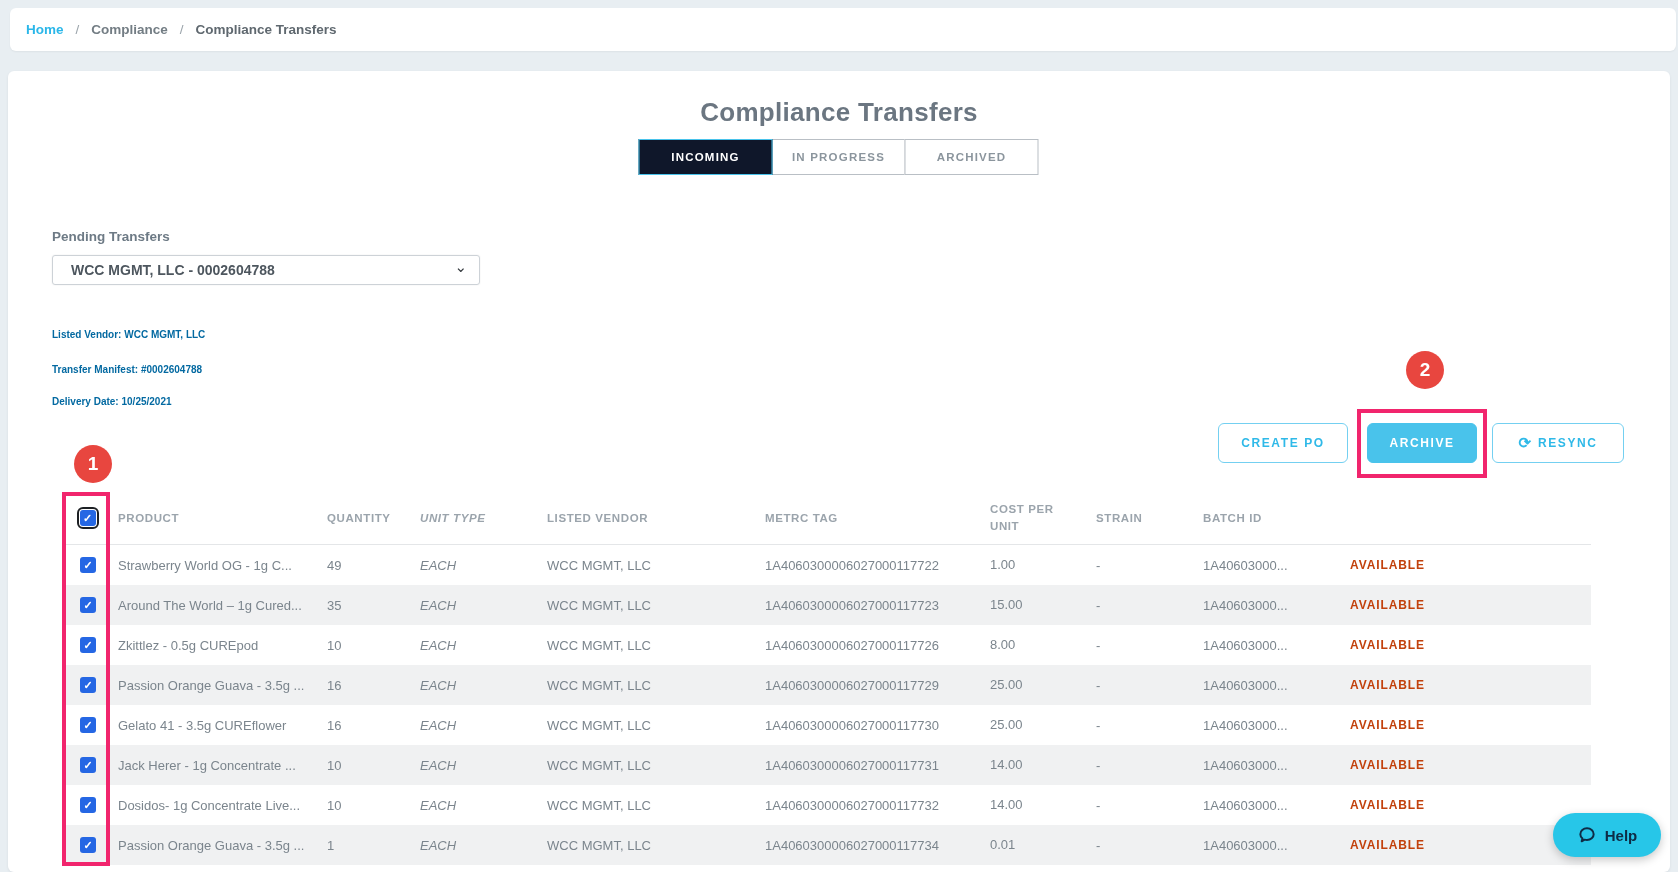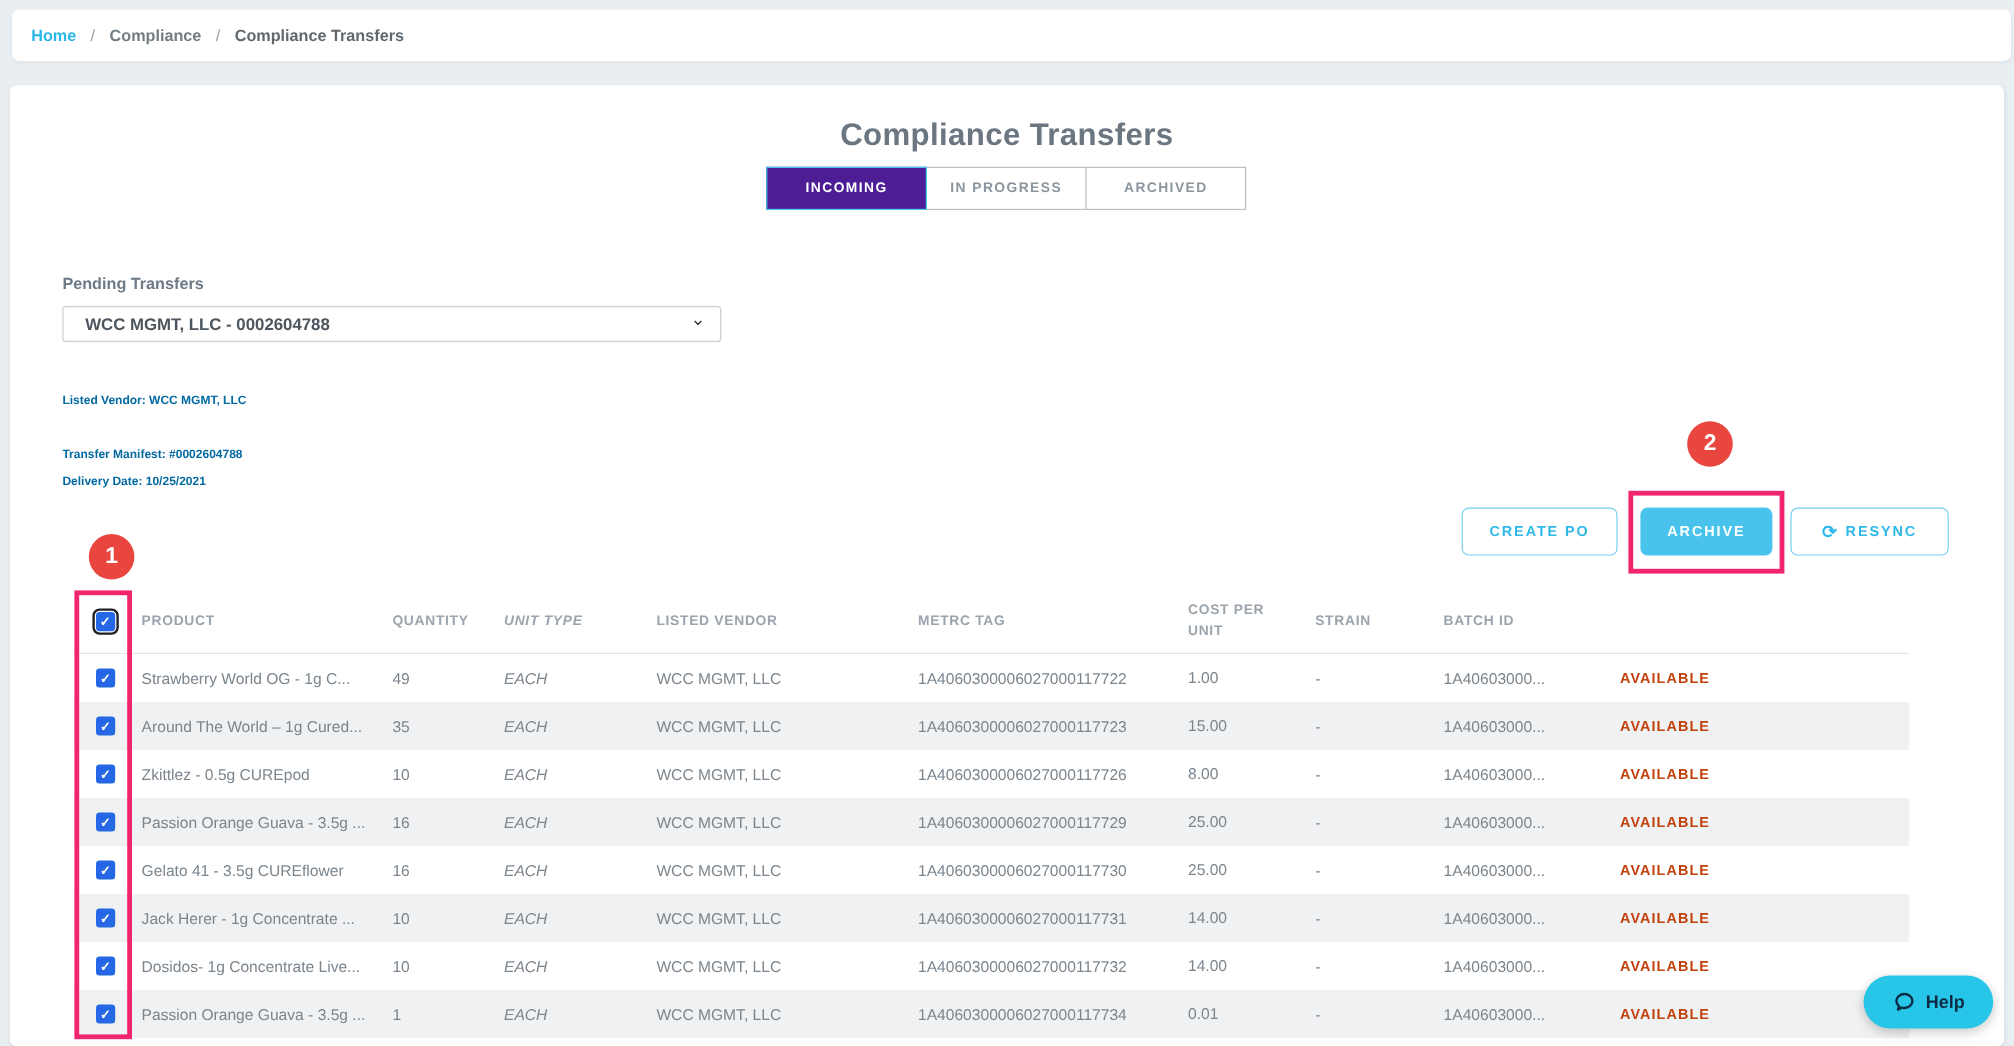--- a/index.html
+++ b/index.html
@@ -21,34 +21,34 @@
     background:#fff; border-radius:6px; box-shadow:0 1px 3px rgba(0,0,0,.07); }
 
   .page-title { position:absolute; left:0; top:26px; width:100%; text-align:center;
     font-size:26px; font-weight:bold; color:#6b7681; letter-spacing:.3px; }
 
   .tabs { position:absolute; left:50%; transform:translateX(-50%); top:68px;
     display:flex; height:36px; }
   .tab { width:134px; display:flex; align-items:center; justify-content:center;
     font-size:11.5px; font-weight:bold; letter-spacing:1.2px; color:#8b959d;
     background:#fff; border:1px solid #b9bfc5; margin-left:-1px; cursor:pointer; }
-  .tab.active { background:#4c1d95; color:#fff; border-color:#49c3eb; z-index:1; }
+  .tab.active { background:#0f172a; color:#fff; border-color:#49c3eb; z-index:1; }
 
   .section-label { position:absolute; left:44px; top:158px;
     font-size:13.5px; font-weight:bold; color:#6d7a85; }
 
-  .select { position:absolute; left:44px; top:184px; width:549px; height:30px;
+  .select { position:absolute; left:44px; top:184px; width:428px; height:30px;
     background:#fff; border:1px solid #cdd2d7; border-radius:3px;
     display:flex; align-items:center; padding:0 12px 1px 18px; cursor:pointer;
     box-shadow:0 0 0 1px rgba(0,0,0,0.02); }
   .select-value { flex:1; font-size:14px; color:#4d565e; font-weight:bold; }
   .select-chevron { font-size:15px; color:#30353a; line-height:10px; margin-top:-6px; }
 
   .detail-line { position:absolute; left:44px; font-size:10px; font-weight:bold; color:#0369a1;margin-top:25px; }
-  .detail-0 { top:233px; } .detail-1 { top:278px; } .detail-2 { top:300px; }
+  .detail-0 { top:233px; } .detail-1 { top:268px; } .detail-2 { top:300px; }
 
   
   .btn { position:absolute; top:352px; height:40px; border-radius:6px;
     display:flex; align-items:center; justify-content:center; gap:7px;
     font-size:12px; font-weight:bold; letter-spacing:1.6px; cursor:pointer;
     background:#fff; border:1px solid #74d0f1; color:#2fb9e8; }
   .btn-create { left:1210px; width:130px; }
   .btn-archive { left:1359px; width:110px; background:#49c3eb; border-color:#49c3eb; color:#fff; }
   .btn-resync { left:1484px; width:132px; }
   .resync-glyph { font-size:15px; font-weight:bold; letter-spacing:0; margin-top:-1px; }

